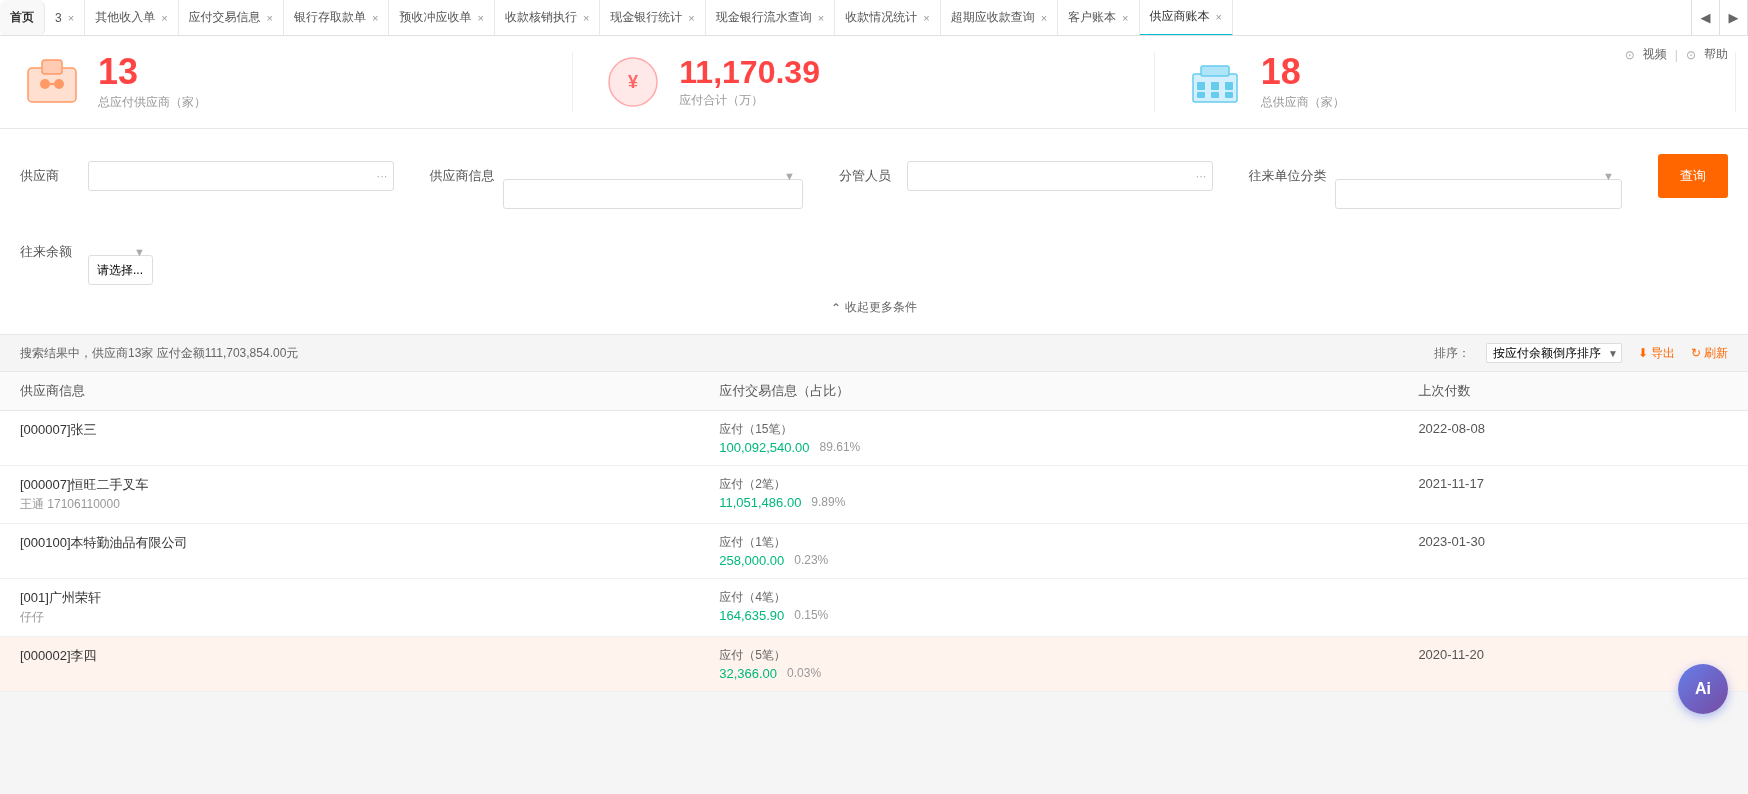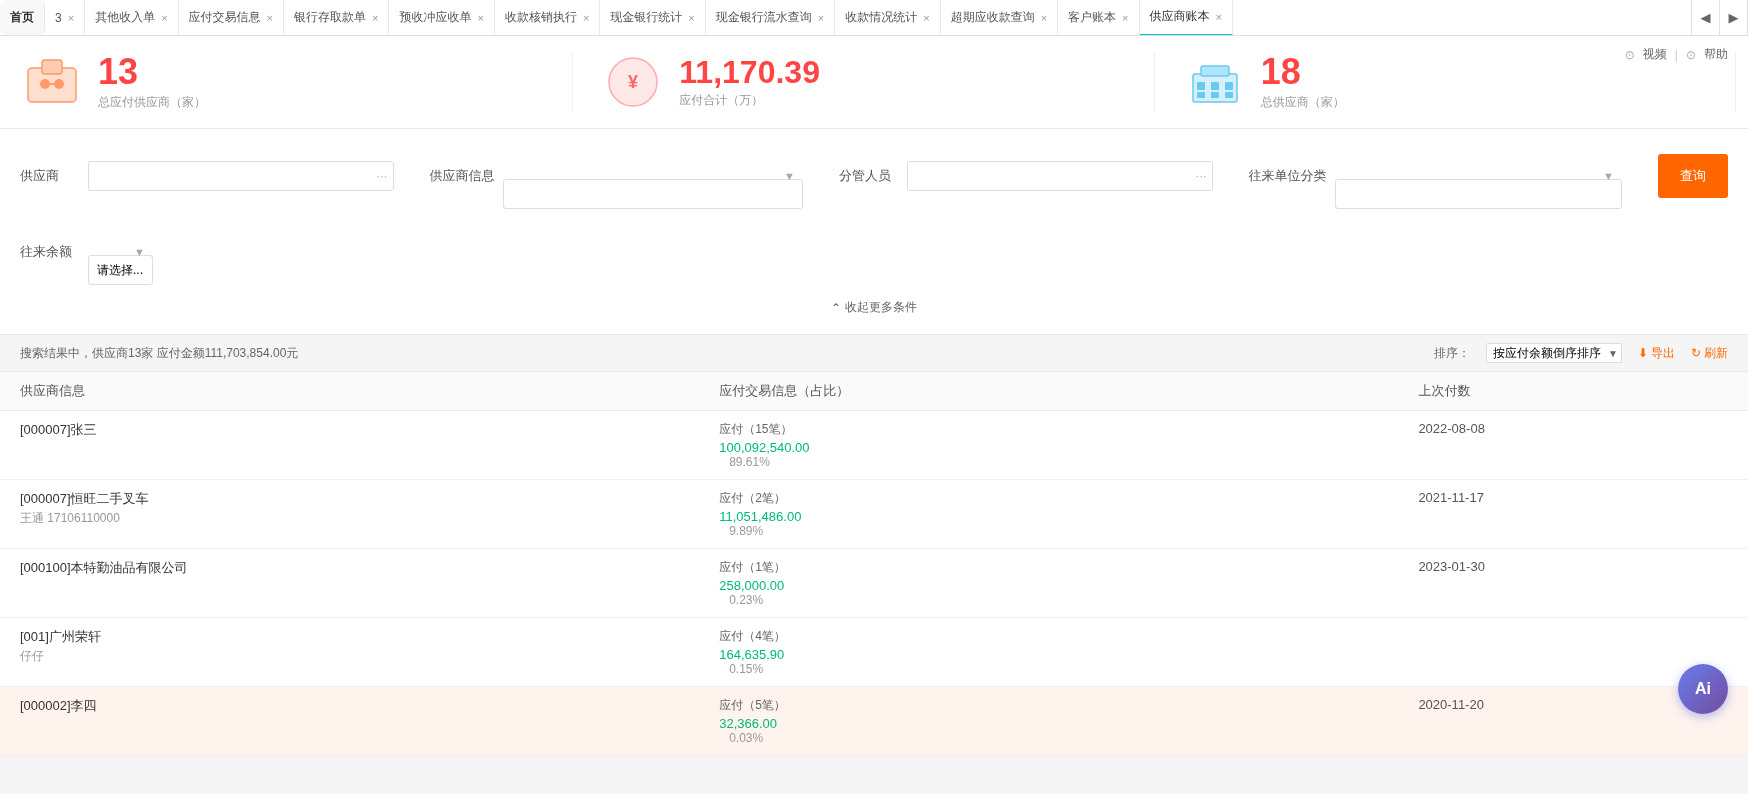--- a/index.html
+++ b/index.html
@@ -293,22 +293,21 @@
       font-weight: 500;
       margin-top: 2px;
     }
     .transaction-percent {
       font-size: 12px;
       color: #999;
       margin-left: 10px;
     }
     .transaction-row {
       display: flex;
-      align-items: flex-start;
-      flex-direction: column;
+      align-items: center;
     }
     .last-payment {
       font-size: 13px;
       color: #555;
     }
 
     
     .ai-btn {
       position: fixed;
       right: 20px;

